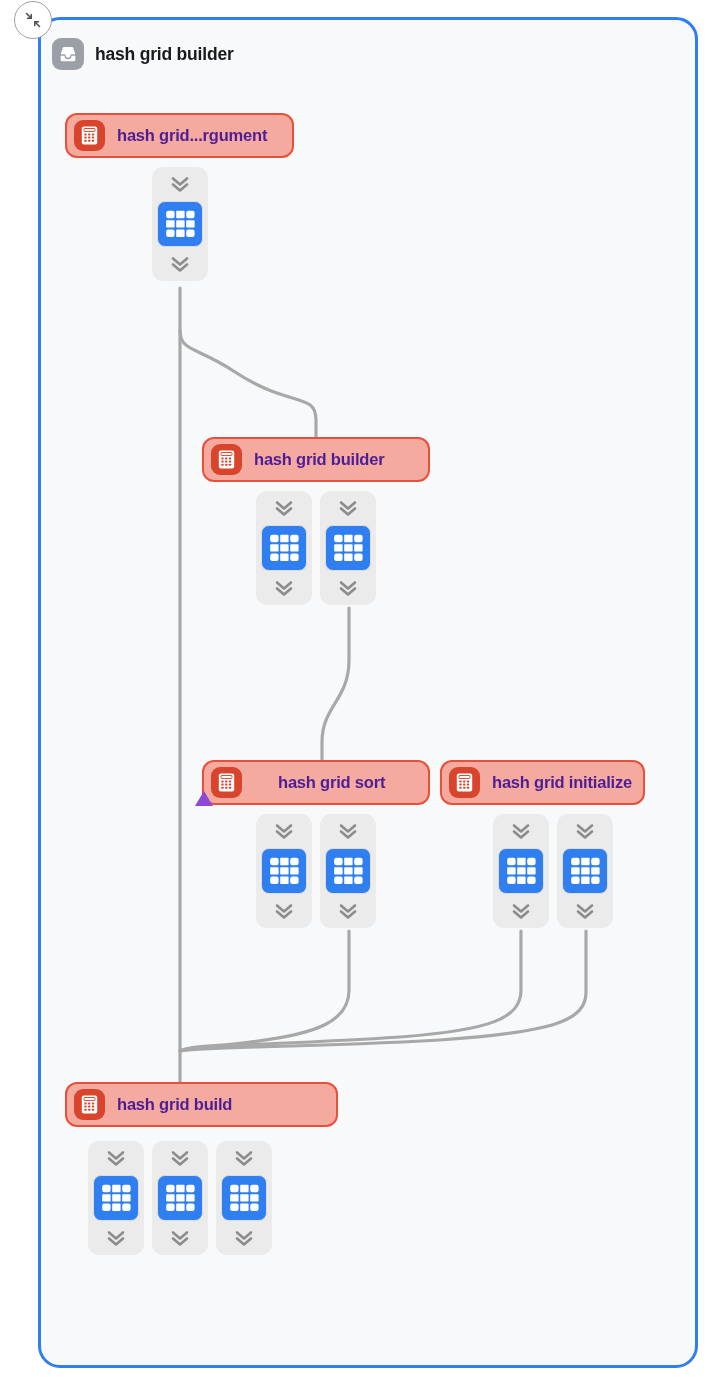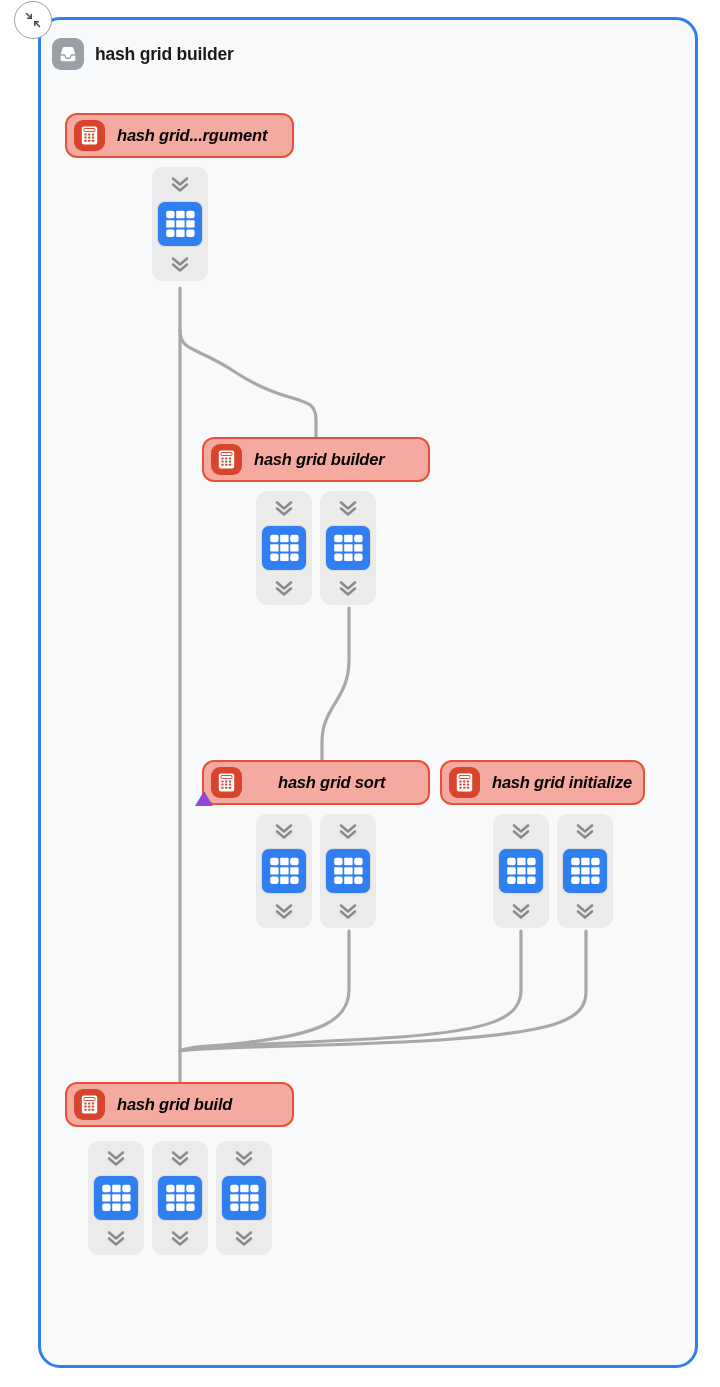--- a/index.html
+++ b/index.html
@@ -106,24 +106,23 @@
     border-radius: 9px;
     background: #d9452c;
     display: flex;
     align-items: center;
     justify-content: center;
     flex: none;
   }
   .node-label {
     font-size: 16.5px;
     font-weight: bold;
-    color: #000000;
+    color: #4c1d95;
     letter-spacing: -0.2px;
     white-space: nowrap;
-    font-style: italic;
   }
 
   
   .marker-triangle {
     position: absolute;
     width: 0; height: 0;
     border-left: 9px solid transparent;
     border-right: 9px solid transparent;
     border-bottom: 15px solid #8e4ad6;
     z-index: 30;
@@ -494,21 +493,21 @@
           <div>
             <svg width="22" height="20" viewBox="0 0 22 20" class="chev">
               <g fill="none" stroke="#8c8c8c" stroke-width="2.6" stroke-linecap="round" stroke-linejoin="round">
                 <path d="M4 4.5 L11 10.5 L18 4.5"></path>
                 <path d="M4 10.5 L11 16.5 L18 10.5"></path>
               </g>
             </svg>
           </div>
         </div>
       </div>
-      <div class="node" style="left: 65px; top: 1082px; width: 229px; background: rgb(245, 170, 160); border-color: rgb(232, 80, 58);">
+      <div class="node" style="left: 65px; top: 1082px; width: 273px; background: rgb(245, 170, 160); border-color: rgb(232, 80, 58);">
         <div class="node-icon" style="background: rgb(217, 69, 44);">
           <svg width="21" height="21" viewBox="0 0 24 24">
             <rect x="3.2" y="1.6" width="17.6" height="20.8" rx="2.4" fill="#ffffff"></rect>
             <rect x="5.8" y="4" width="12.4" height="3.4" rx="0.7" fill="none" stroke="#d9452c" stroke-width="1.1"></rect>
             <rect x="6.10" y="9.60" width="2.6" height="2.3" rx="0.5" fill="#d9452c"></rect>
             <rect x="10.40" y="9.60" width="2.6" height="2.3" rx="0.5" fill="#d9452c"></rect>
             <rect x="14.70" y="9.60" width="2.6" height="2.3" rx="0.5" fill="#d9452c"></rect>
             <rect x="6.10" y="13.20" width="2.6" height="2.3" rx="0.5" fill="#d9452c"></rect>
             <rect x="10.40" y="13.20" width="2.6" height="2.3" rx="0.5" fill="#d9452c"></rect>
             <rect x="14.70" y="13.20" width="2.6" height="2.3" rx="0.5" fill="#d9452c"></rect>

